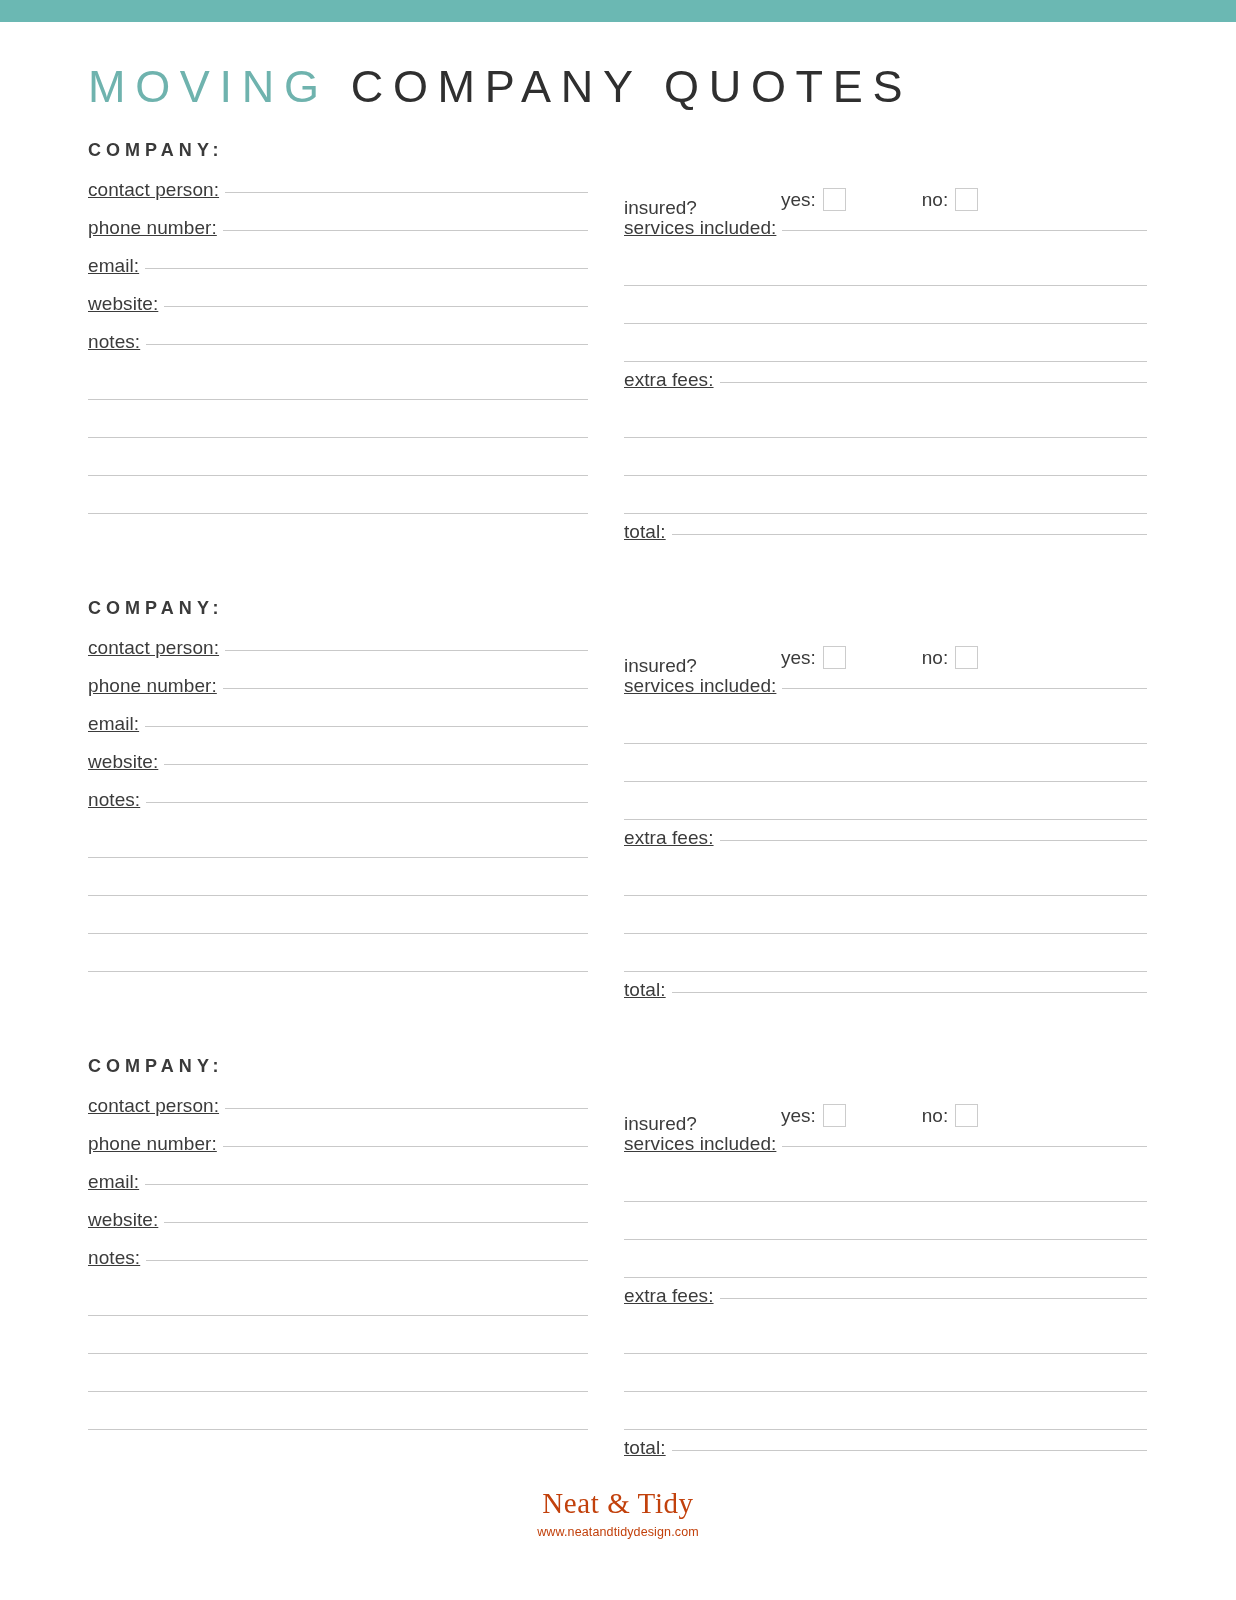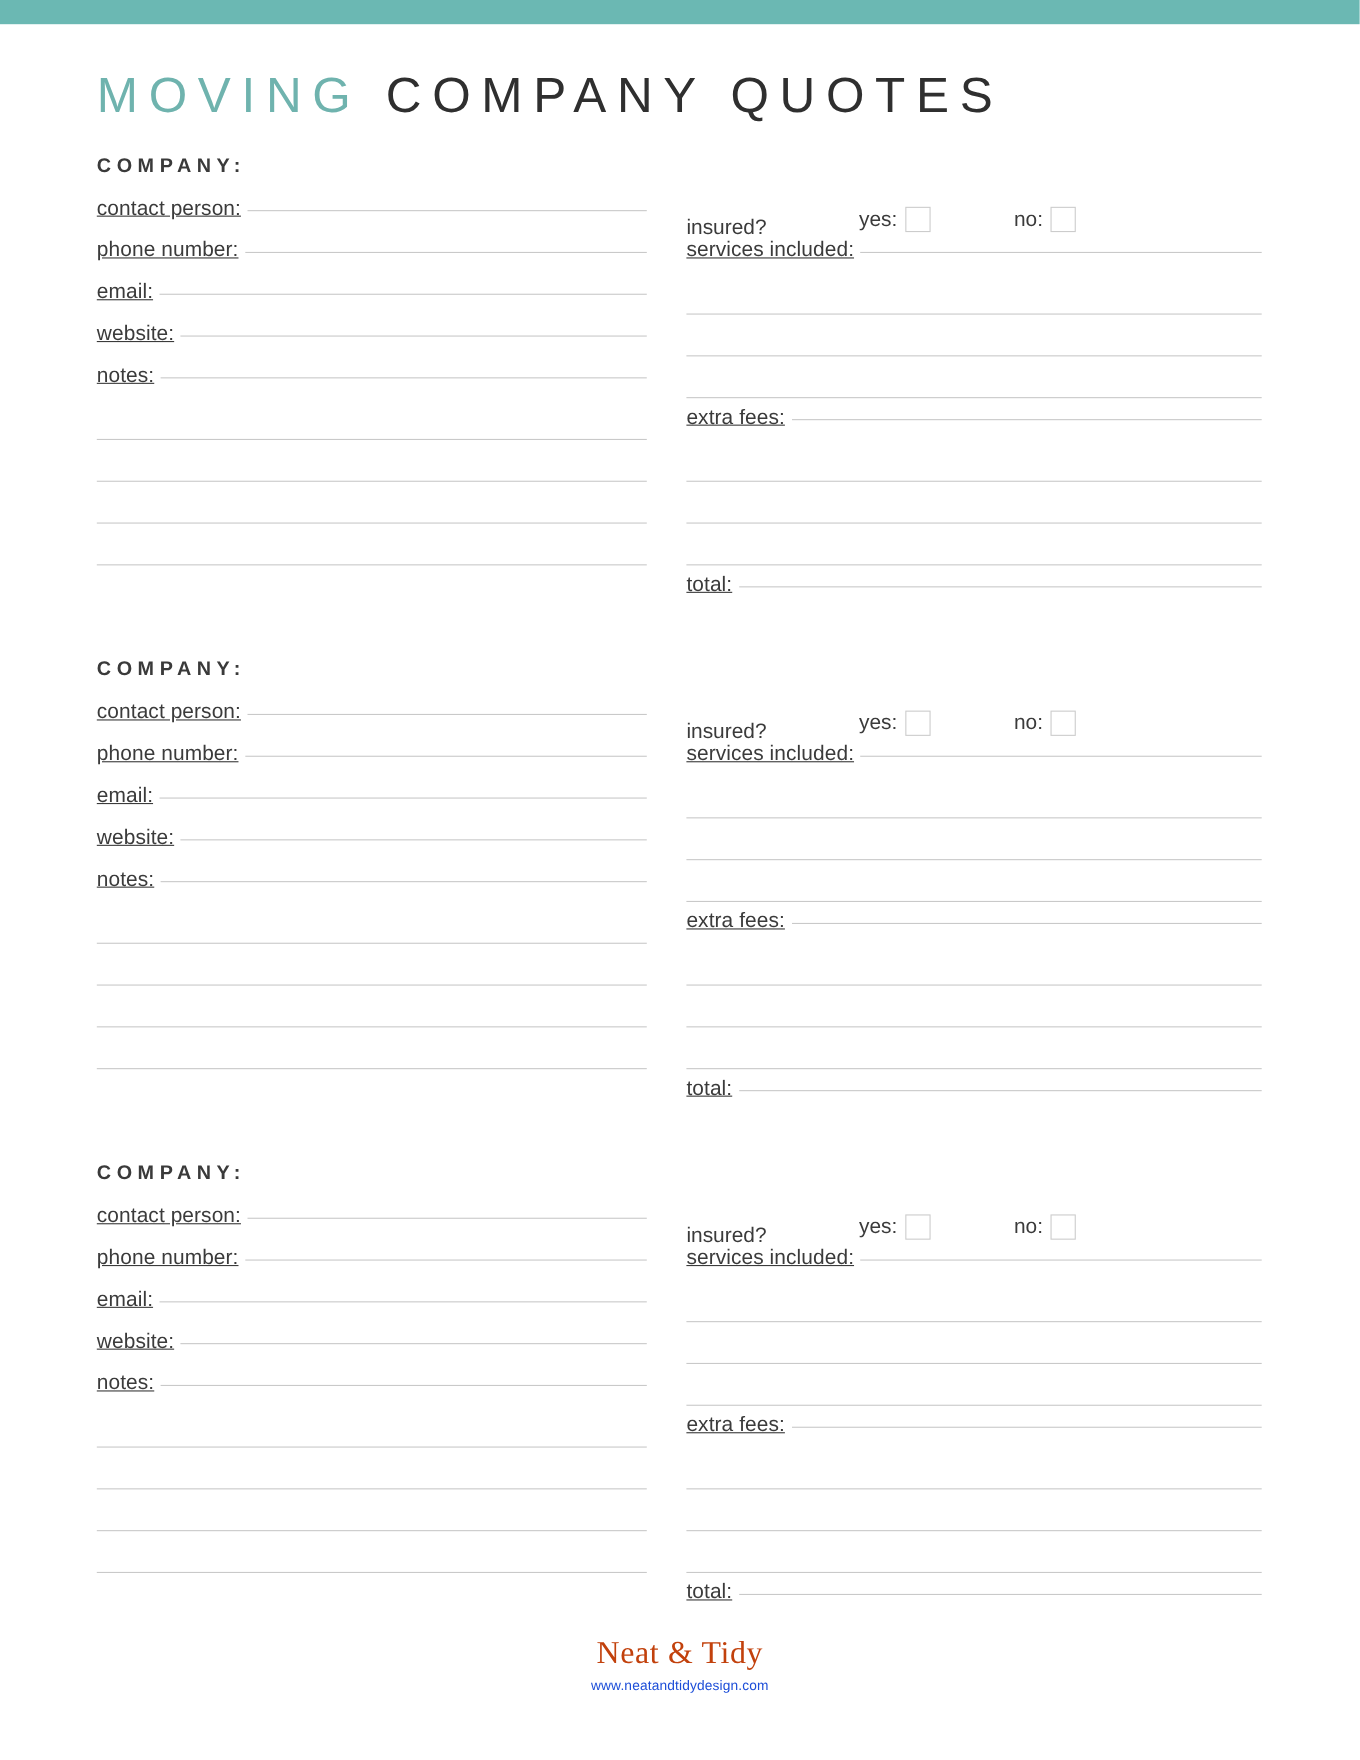--- a/index.html
+++ b/index.html
@@ -138,21 +138,21 @@
   }
   .footer .brand {
     font-family: "Liberation Serif", serif;
     font-size: 29px;
     color: #c2410c;
     letter-spacing: 0.02em;
     line-height: 1.1;
   }
   .footer .site {
     font-size: 12.5px;
-    color: #1d4ed8;
+    color: #c2410c;
     letter-spacing: 0.01em;
     margin-top: 5px;
   }
 </style>
 </head>
 <body>
 
 <div class="top-bar"></div>
 
 <div class="page">

